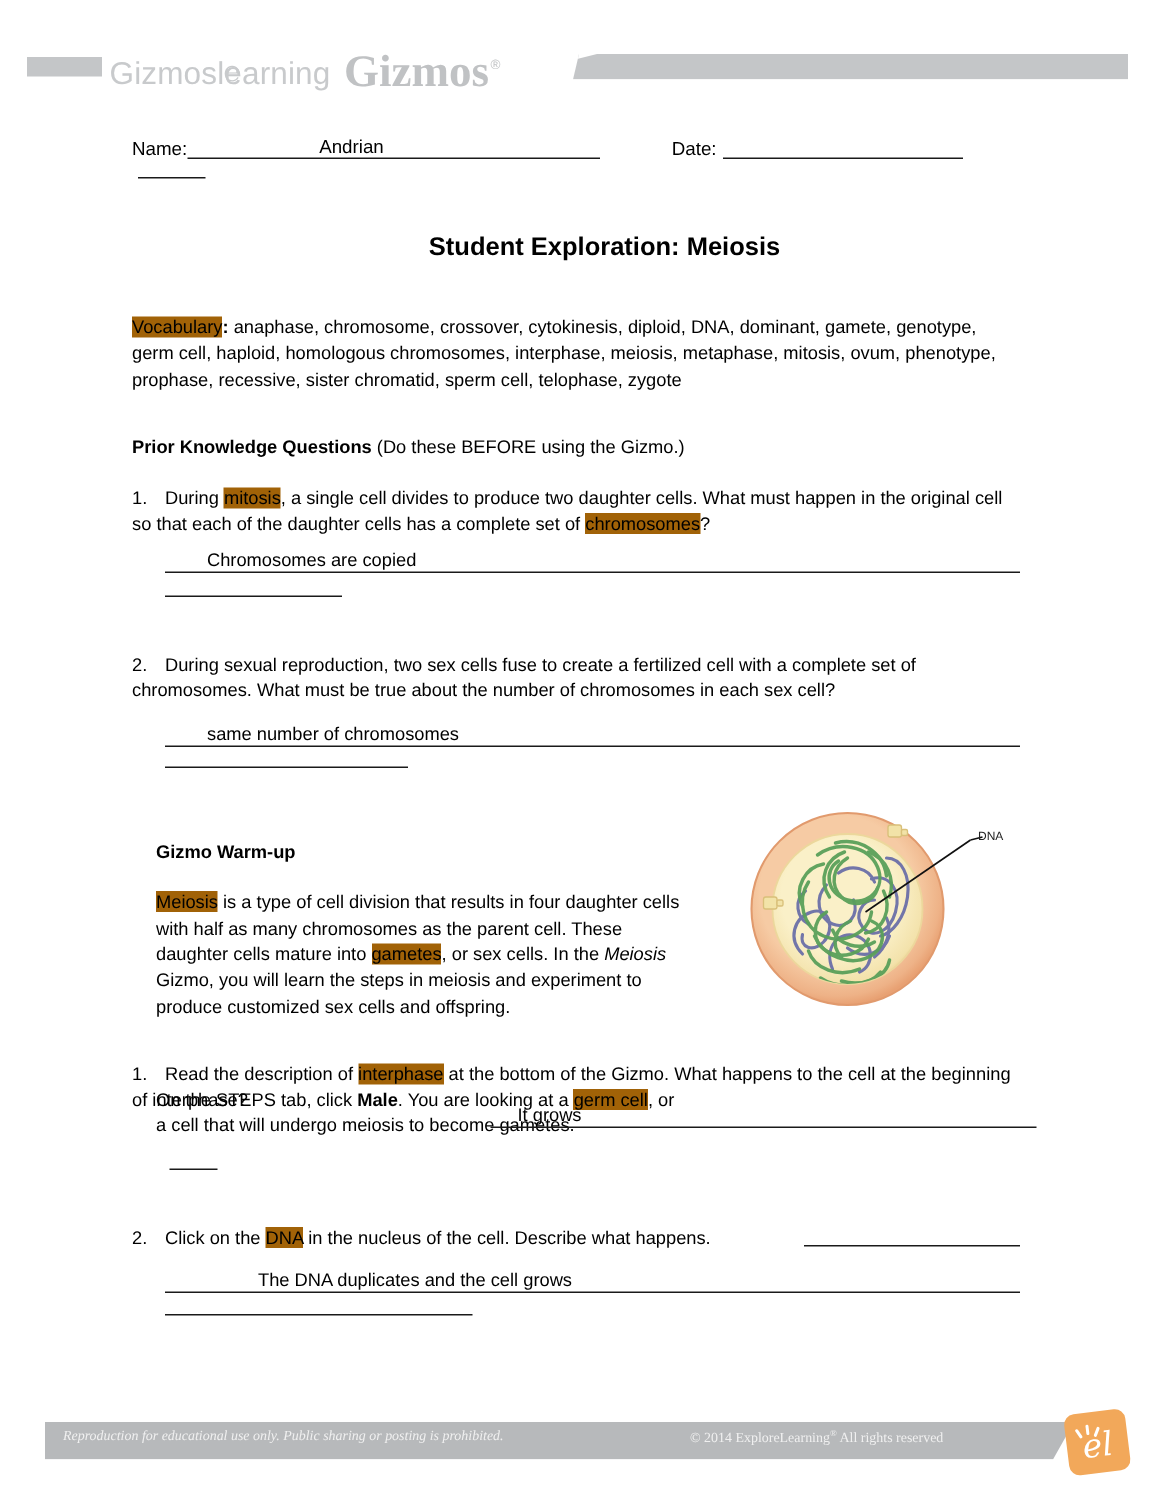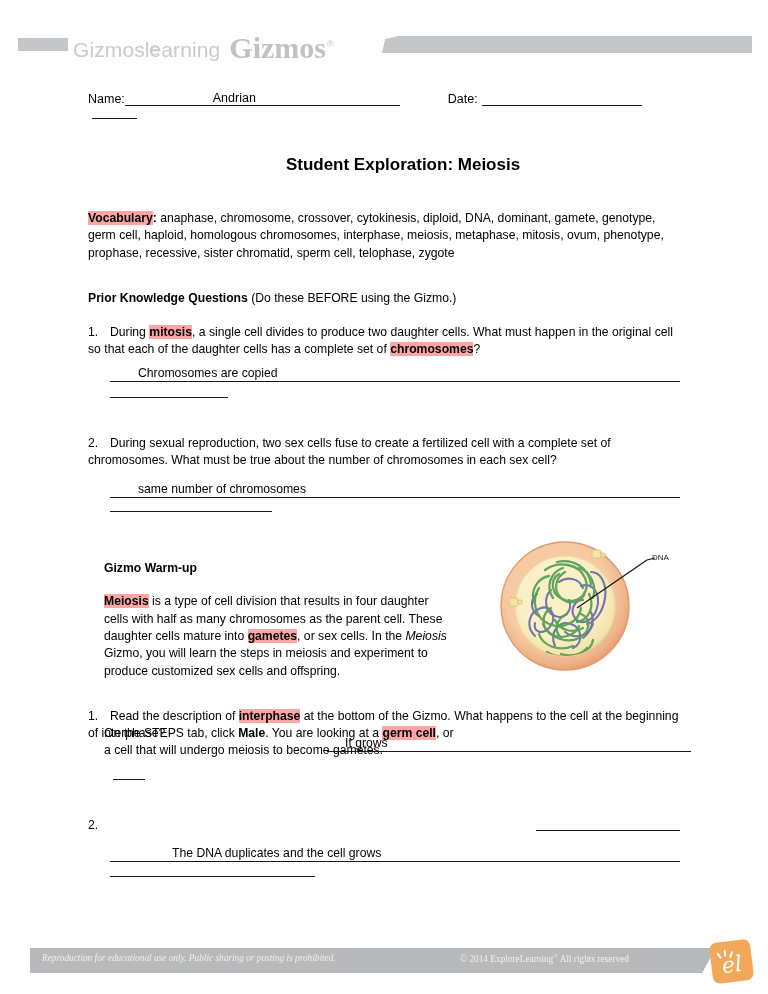--- a/index.html
+++ b/index.html
@@ -163,22 +163,22 @@
     font-size: 12.2px;
   }
   .ans-line span { position: relative; top: 1px; }
   .stub-line {
     position: absolute;
     border-bottom: 1.3px solid #1a1a1a;
     height: 1px;
   }
 
   .hl {
-    background: #fca5a5;
-    font-weight: bold;
+    background: #a16207;
+    font-weight: normal;
   }
   .it { font-style: italic; }
 
   
   .warmup {
     position: absolute;
     left: 88px; top: 544px;
     width: 382px;
     font-size: 12.2px;
     line-height: 1.42;
@@ -384,20 +384,21 @@
 
   <div class="q" style="left:88px; top:708px; width:592px;">
     <span class="q-num">1.</span>
     <span class="q-body"><span>Read the description of </span><b class="hl">interphase</b><span> at the bottom of the Gizmo. What happens to the cell at the beginning of interphase?</span></span>
   </div>
   <div class="ans-line" style="left:327px; top:735px; width:364px; text-indent:18px;"><span>It grows</span></div>
   <div class="stub-line" style="left:113px; top:779px; width:32px;"></div>
 
   <div class="q" style="left:88px; top:817px; width:592px;">
     <span class="q-num">2.</span>
+    <span class="q-body"><span>Click on the </span><b class="hl">DNA</b><span> in the nucleus of the cell. Describe what happens.</span></span>
   </div>
   <div class="stub-line" style="left:536px; top:830px; width:144px;"></div>
   <div class="ans-line" style="left:110px; top:845px; width:570px; text-indent:62px;"><span>The DNA duplicates  and the cell grows</span></div>
   <div class="stub-line" style="left:110px; top:876px; width:205px;"></div>
 
 </div>
 
 <div class="footer-band">
   <div class="fb-bar"></div>
   <div class="fb-left">Reproduction for educational use only. Public sharing or posting is prohibited.</div>

